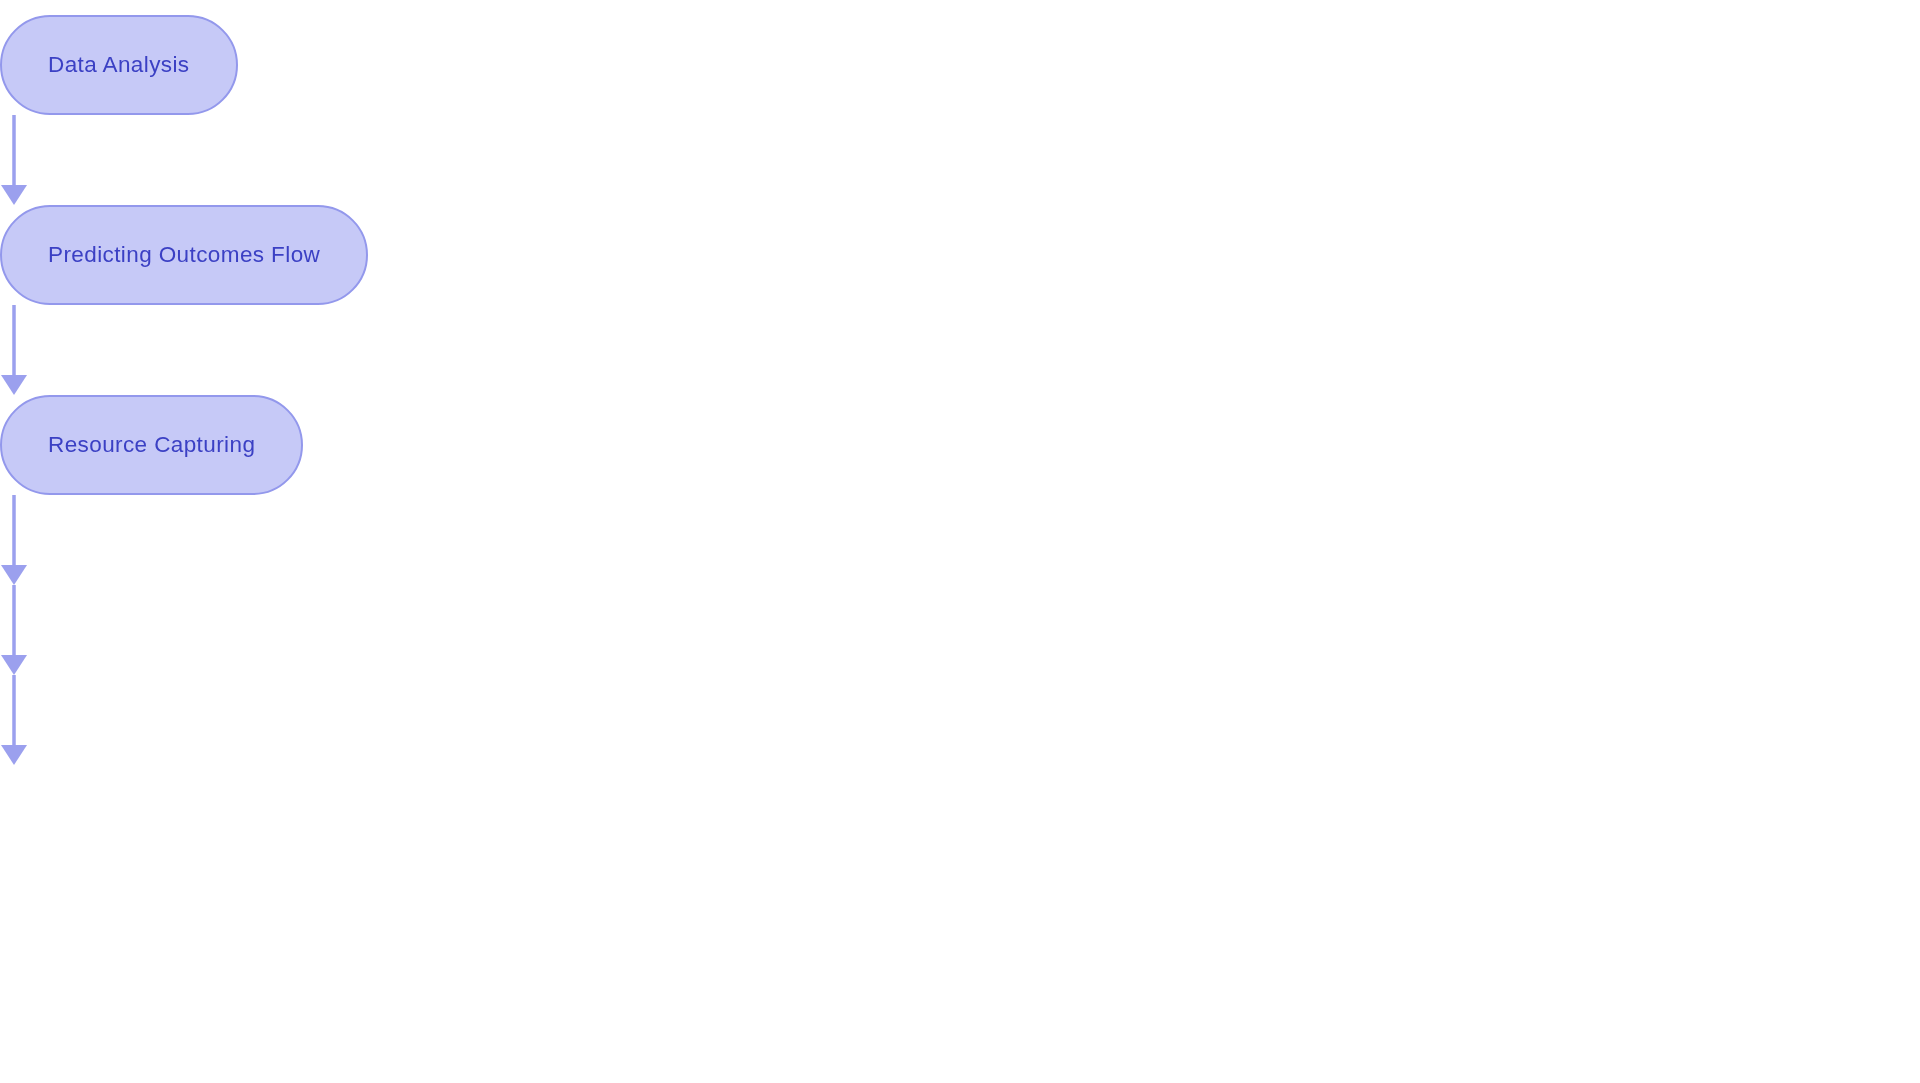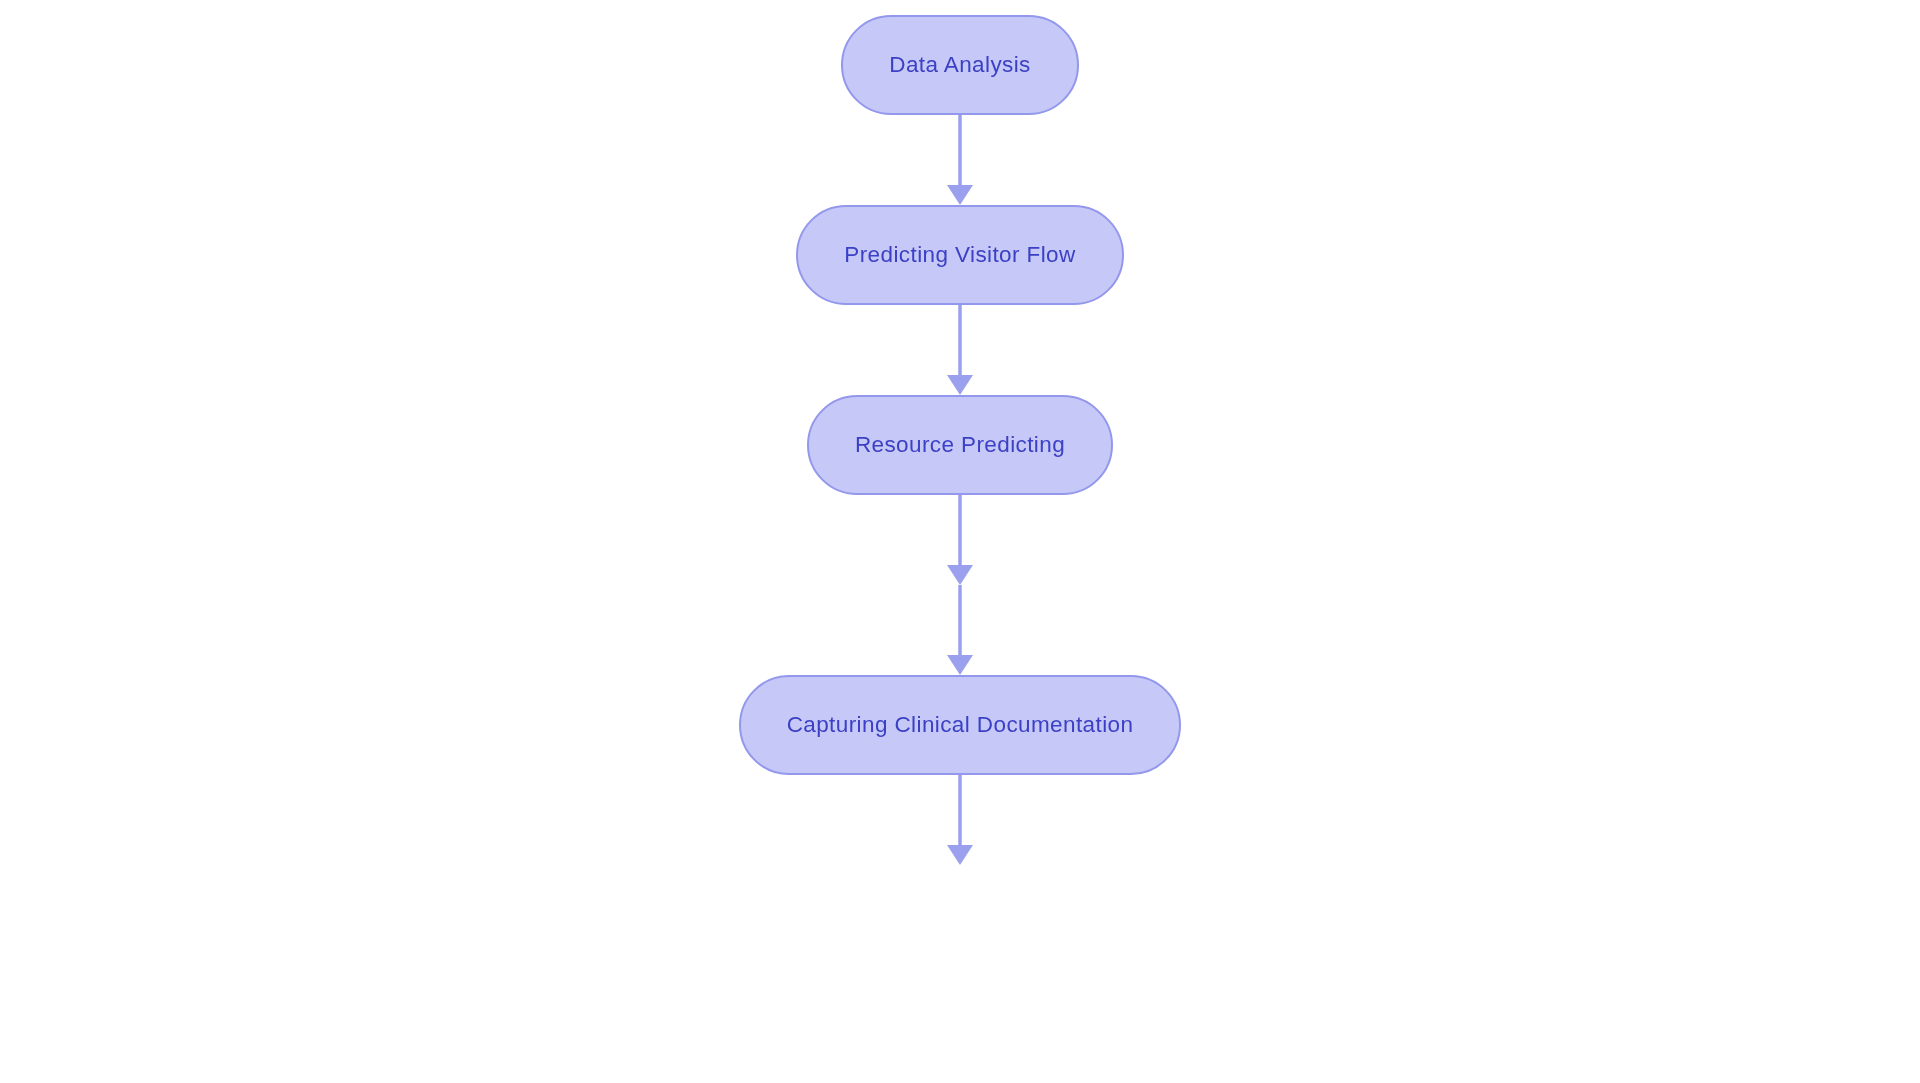--- a/index.html
+++ b/index.html
@@ -9,21 +9,21 @@
     width: 1920px;
     height: 1083px;
     overflow: hidden;
     font-family: "Liberation Sans", sans-serif;
   }
   .flowchart {
     width: 1920px;
     height: 1057px;
     display: flex;
     flex-direction: column;
-    align-items: center;
+    align-items: flex-start;
     padding-top: 15px;
     box-sizing: border-box;
   }
   .node {
     height: 100px;
     box-sizing: border-box;
     border-radius: 50px;
     background: #c6c9f7;
     border: 2px solid #9398ec;
     display: flex;
@@ -53,46 +53,43 @@
   <div class="node">
     <span class="node-label">Data Analysis</span>
   </div>
 
   <svg class="arrow" viewBox="0 0 28 90" xmlns="http://www.w3.org/2000/svg">
     <rect x="12.25" y="0" width="3.5" height="71" fill="#9ba0ee"></rect>
     <polygon points="1,70 27,70 14,90" fill="#9ba0ee"></polygon>
   </svg>
 
   <div class="node">
-    <span class="node-label">Predicting Visitor Flow</span>
+    <span class="node-label">Predicting Outcomes Flow</span>
   </div>
 
   <svg class="arrow" viewBox="0 0 28 90" xmlns="http://www.w3.org/2000/svg">
     <rect x="12.25" y="0" width="3.5" height="71" fill="#9ba0ee"></rect>
     <polygon points="1,70 27,70 14,90" fill="#9ba0ee"></polygon>
   </svg>
 
   <div class="node">
-    <span class="node-label">Resource Predicting</span>
+    <span class="node-label">Resource Capturing</span>
   </div>
 
   <svg class="arrow" viewBox="0 0 28 90" xmlns="http://www.w3.org/2000/svg">
     <rect x="12.25" y="0" width="3.5" height="71" fill="#9ba0ee"></rect>
     <polygon points="1,70 27,70 14,90" fill="#9ba0ee"></polygon>
   </svg>
 
 
   <svg class="arrow" viewBox="0 0 28 90" xmlns="http://www.w3.org/2000/svg">
     <rect x="12.25" y="0" width="3.5" height="71" fill="#9ba0ee"></rect>
     <polygon points="1,70 27,70 14,90" fill="#9ba0ee"></polygon>
   </svg>
 
-  <div class="node">
-    <span class="node-label">Capturing Clinical Documentation</span>
-  </div>
 
   <svg class="arrow" viewBox="0 0 28 90" xmlns="http://www.w3.org/2000/svg">
     <rect x="12.25" y="0" width="3.5" height="71" fill="#9ba0ee"></rect>
     <polygon points="1,70 27,70 14,90" fill="#9ba0ee"></polygon>
   </svg>
 
 
 </div>
 
 </body></html>

